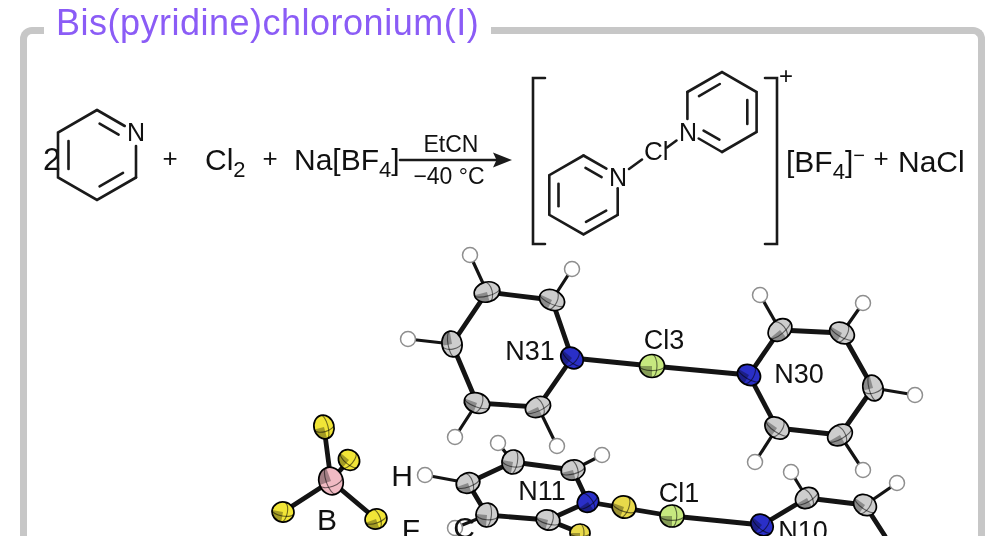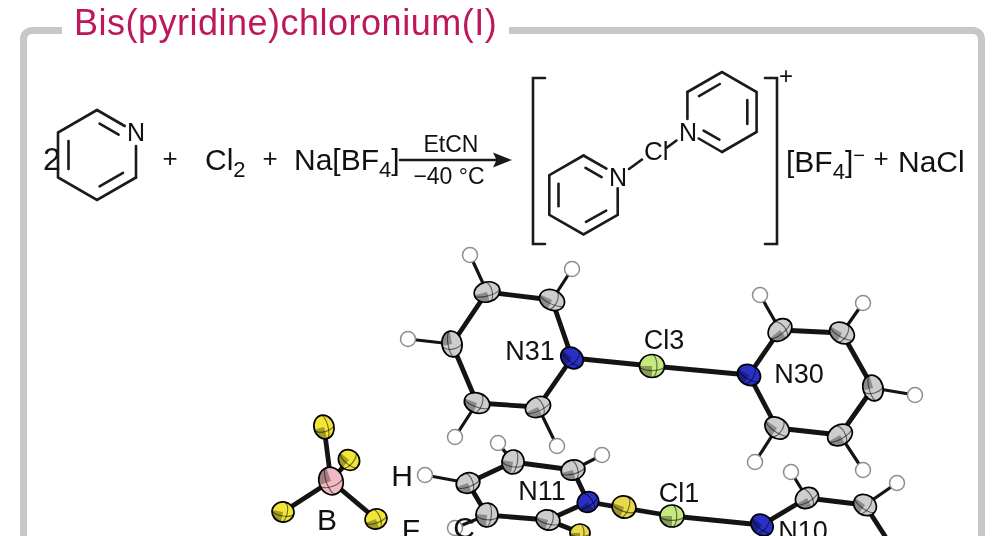--- a/index.html
+++ b/index.html
@@ -1,21 +1,21 @@
 <!DOCTYPE html>
 <html><head>
 <meta charset="utf-8">
 <style>
   html,body{margin:0;padding:0;width:995px;height:536px;overflow:hidden;background:#fff;
     font-family:"Liberation Sans",sans-serif;}
   #stage{position:relative;width:995px;height:536px;background:#fff;}
   #frame{position:absolute;left:20px;top:27px;width:951px;height:520px;
     border:7px solid #c7c7c7;border-bottom:none;border-radius:12px 12px 0 0;z-index:1;}
-  #title{position:absolute;left:62px;top:2px;z-index:3;background:#fff;padding:0 12px;
-    font-size:36px;line-height:42px;color:#be185d;white-space:nowrap;letter-spacing:0.5px;}
+  #title{position:absolute;left:44px;top:2px;z-index:3;background:#fff;padding:0 12px;
+    font-size:36px;line-height:42px;color:#8b5cf6;white-space:nowrap;letter-spacing:0.5px;}
   #fig{position:absolute;left:0;top:0;z-index:2;}
   text{fill:#111;}
   .bondline{stroke:#141414;stroke-linecap:round;}
   .chem{stroke:#1a1a1a;stroke-width:2.6;stroke-linecap:round;fill:none;}
   .chemtxt{font-size:30px;}
   .sub{font-size:22px;}
   .sup{font-size:20px;}
   .ntxt{font-size:25px;}
   .atomlbl{font-size:27px;}
   .atomlbl2{font-size:30px;}

